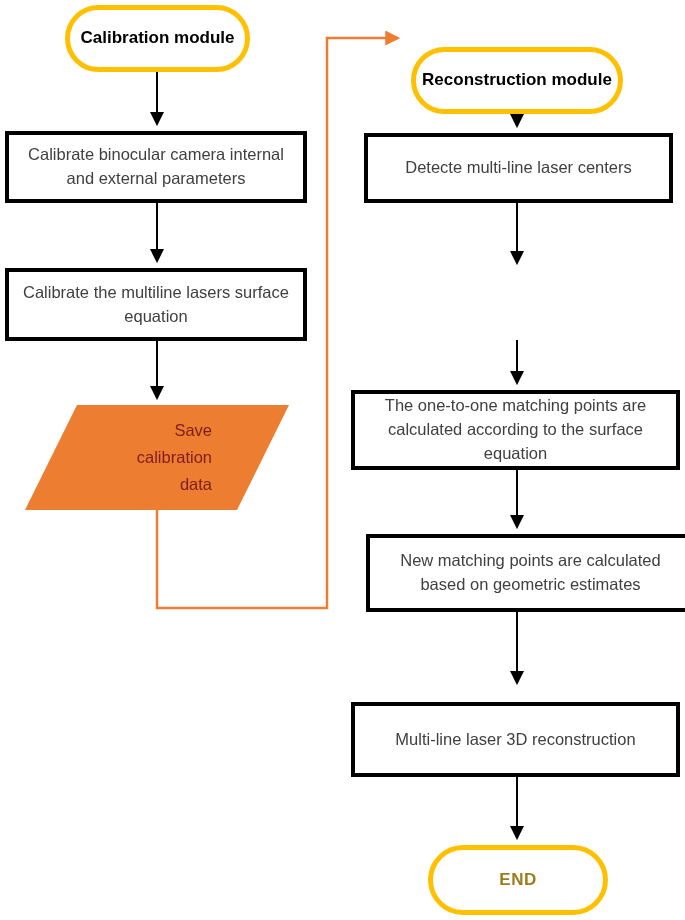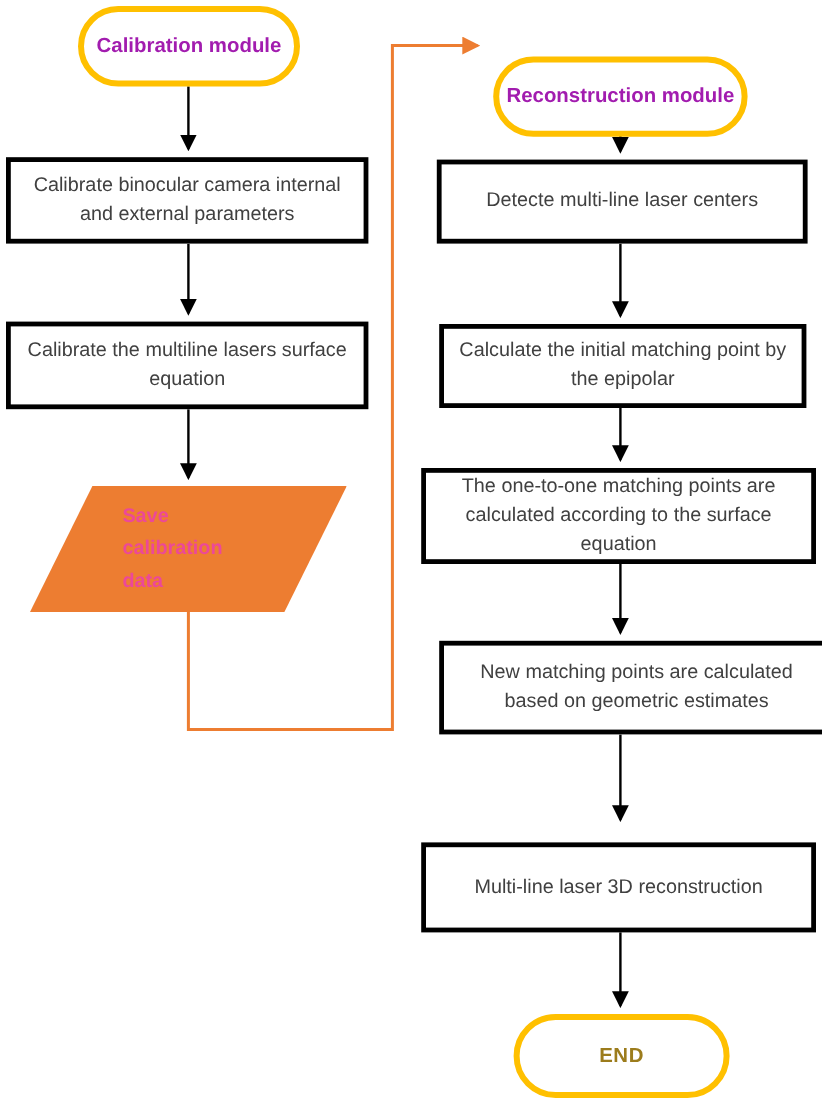--- a/index.html
+++ b/index.html
@@ -27,21 +27,21 @@
     text-align:center;
     box-sizing:border-box;
     z-index:1;
     background:#ffffff;
   }
   .pill{
     border:5px solid var(--yellow);
     border-radius:36px;
     font-weight:bold;
     font-size:17px;
-    color:#a21caf;
+    color:#000000;
     line-height:1.2;
   }
   .rect{
     border:4px solid var(--line);
     color:var(--box-text);
     font-size:16.5px;
     line-height:1.45;
     padding:4px 6px;
   }
   .pill-end{
@@ -55,26 +55,25 @@
   }
   .parallelogram .shape{
     position:absolute;left:0;top:0;width:100%;height:100%;
     background:var(--orange);
     -webkit-clip-path:polygon(52px 0, 100% 0, calc(100% - 52px) 100%, 0 100%);
     clip-path:polygon(52px 0, 100% 0, calc(100% - 52px) 100%, 0 100%);
   }
   .parallelogram .ptext{
     position:relative;
     z-index:2;
-    color:#ec4899;
+    color:#7f1d1d;
     font-size:16.5px;
     line-height:1.65;
     width:110px;
-    text-align:left;
-    font-weight:bold;
+    text-align:right;
   }
   
   .n-cal-start{left:65px;top:5px;width:185px;height:67px;}
   .n-cal-step1{left:5px;top:131px;width:302px;height:72px;}
   .n-cal-step2{left:5px;top:268px;width:302px;height:73px;}
   .n-save{left:25px;top:405px;width:264px;height:105px;}
   .n-rec-start{left:411px;top:3px;width:212px;height:67px;margin-top:44px;}
   .n-rec-step1{left:364px;top:133px;width:309px;height:70px;}
   .n-rec-step2{left:366px;top:270px;width:306px;height:70px;}
   .n-rec-step3{left:351px;top:390px;width:329px;height:80px;}
@@ -129,23 +128,20 @@
   </div>
 
   <div class="node pill n-rec-start">
     <span>Reconstruction module</span>
   </div>
 
   <div class="node rect n-rec-step1">
     <span>Detecte multi-line laser centers</span>
   </div>
 
-  <div class="node rect n-rec-step2">
-    <span>Calculate the initial matching point by the epipolar</span>
-  </div>
 
   <div class="node rect n-rec-step3">
     <span>The one-to-one matching points are calculated according to the surface equation</span>
   </div>
 
   <div class="node rect n-rec-step4">
     <span>New matching points are calculated based on geometric estimates</span>
   </div>
 
   <div class="node rect n-rec-step5">

